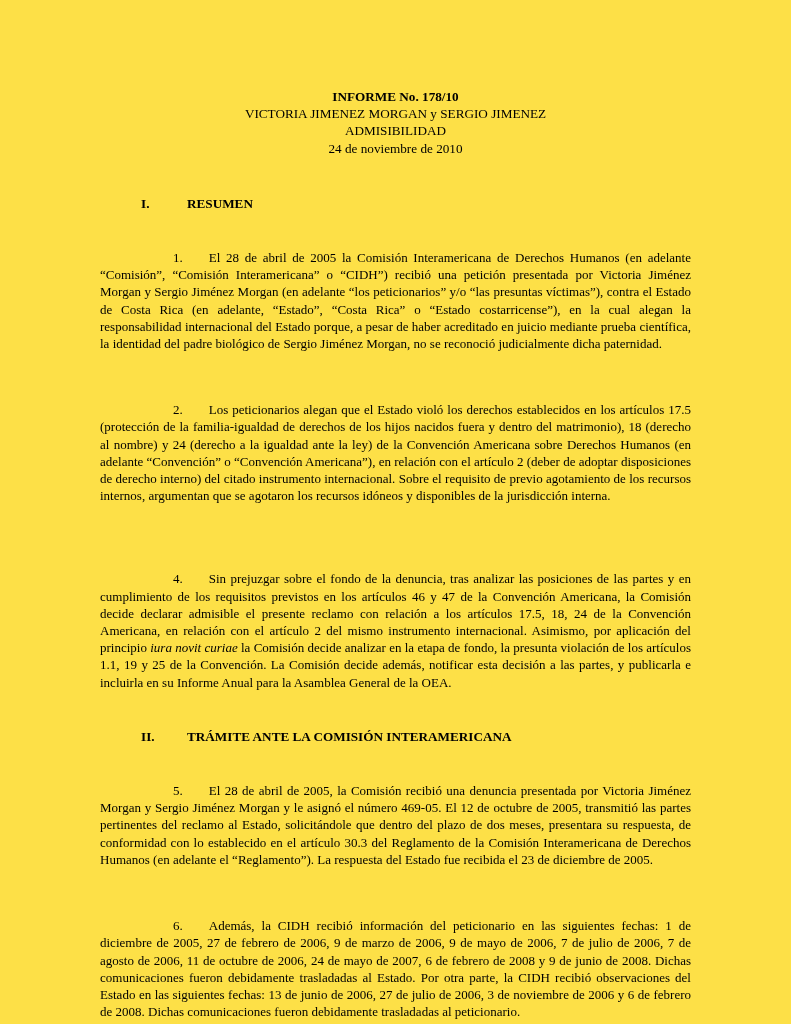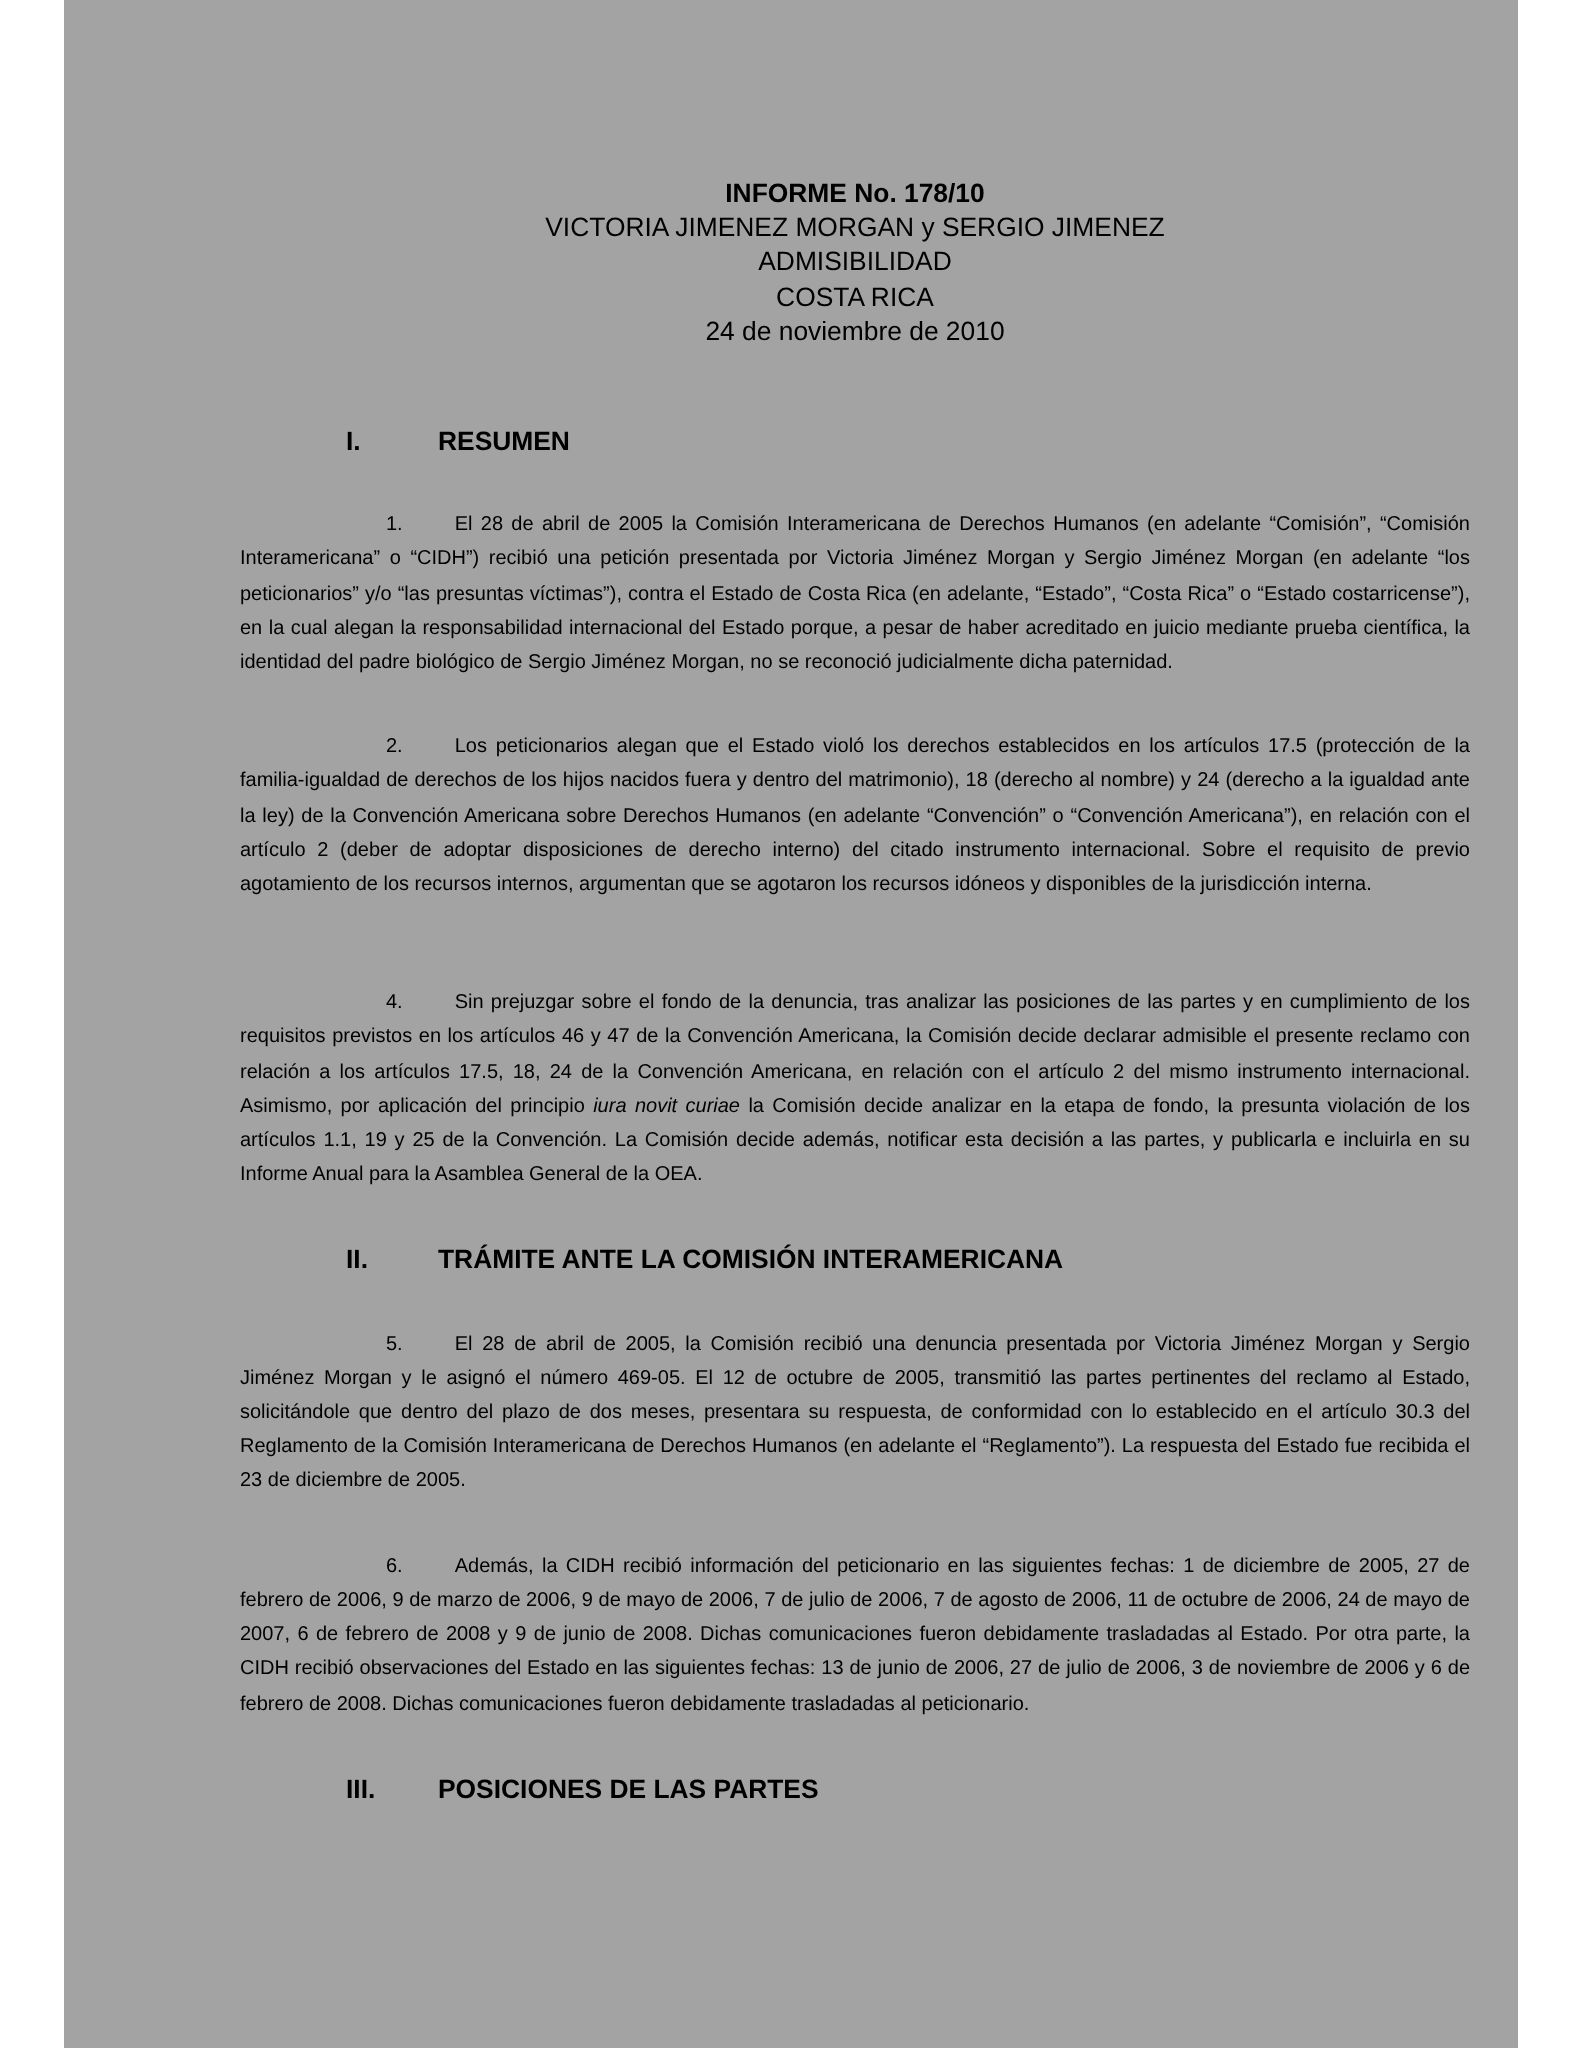--- a/index.html
+++ b/index.html
@@ -3,25 +3,25 @@
 <meta charset="utf-8">
 <title>INFORME No. 178/10</title>
 <style>
   html, body {
     margin: 0;
     padding: 0;
     background: #ffffff;
   }
   .page {
     position: relative;
-    width: 727px;
+    width: 791px;
     height: 1024px;
-    background: #a3a3a3;
+    background: #fde047;
     margin: 0 auto;
-    font-family: Liberation Sans, sans-serif;
+    font-family: Liberation Serif, serif;
     color: #000000;
     box-sizing: border-box;
     overflow: hidden;
   }
   .content {
     position: absolute;
     left: 84px;
     top: 88px;
     width: 623px;
   }
@@ -45,25 +45,25 @@
     margin: 4px;
     padding: 0;
     white-space: nowrap;
   }
   .section-heading .numeral {
     display: inline-block;
     width: 46px;
     margin-left: 53px;
   }
   .para {
-    font-size: 10px;
+    font-size: 13px;
     line-height: 17.2px;
     text-align: justify;
     text-justify: inter-word;
-    margin: 4px;
+    margin: 16px;
     padding: 0;
     hyphens: none;
   }
   .para-indent {
     display: inline-block;
     width: 73px;
   }
   .para-gap {
     display: inline-block;
     width: 26px;
@@ -75,21 +75,20 @@
 </head>
 <body>
 
 <div class="page">
   <div class="content">
 
     <div class="title-block">
       <span class="line bold">INFORME No. 178/10</span>
       <span class="line">VICTORIA JIMENEZ MORGAN y SERGIO JIMENEZ</span>
       <span class="line">ADMISIBILIDAD</span>
-      <span class="line">COSTA RICA</span>
       <span class="line">24 de noviembre de 2010</span>
     </div>
 
     <div class="spacer-md"></div>
     <div class="spacer-md"></div>
 
     <p class="section-heading"><span class="numeral">I.</span><span>RESUMEN</span></p>
 
     <div class="spacer-sm"></div>
 

